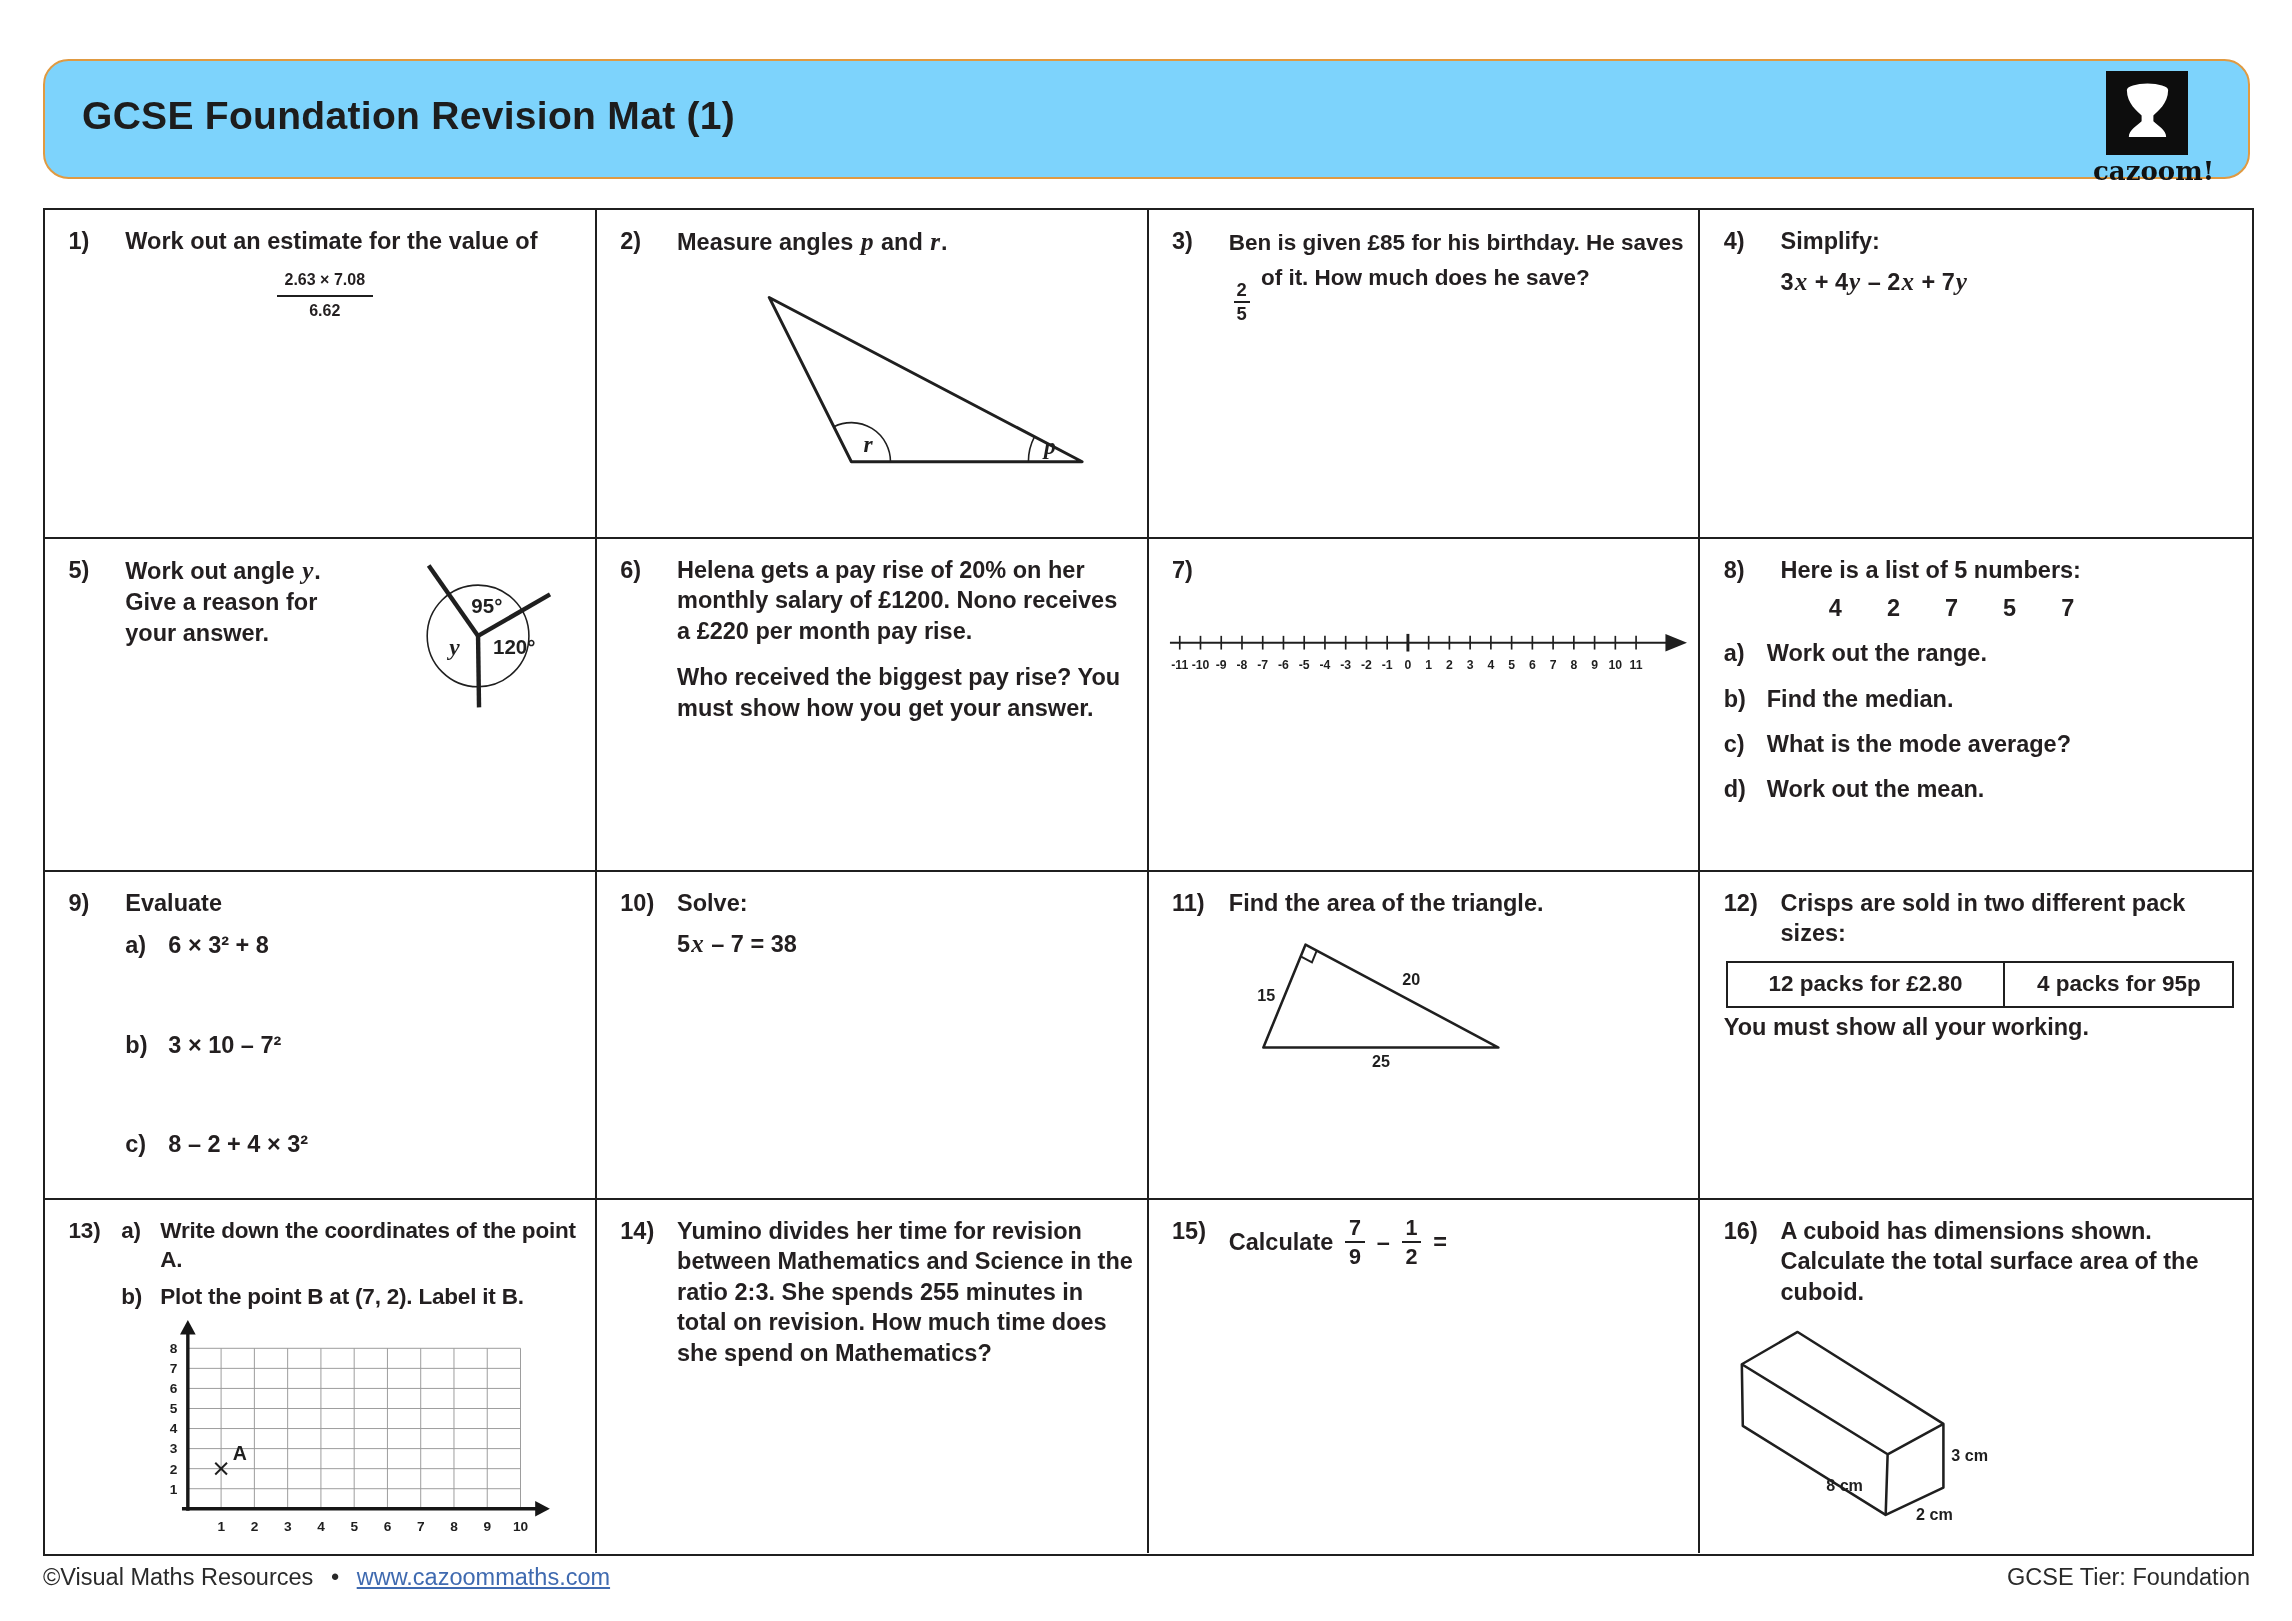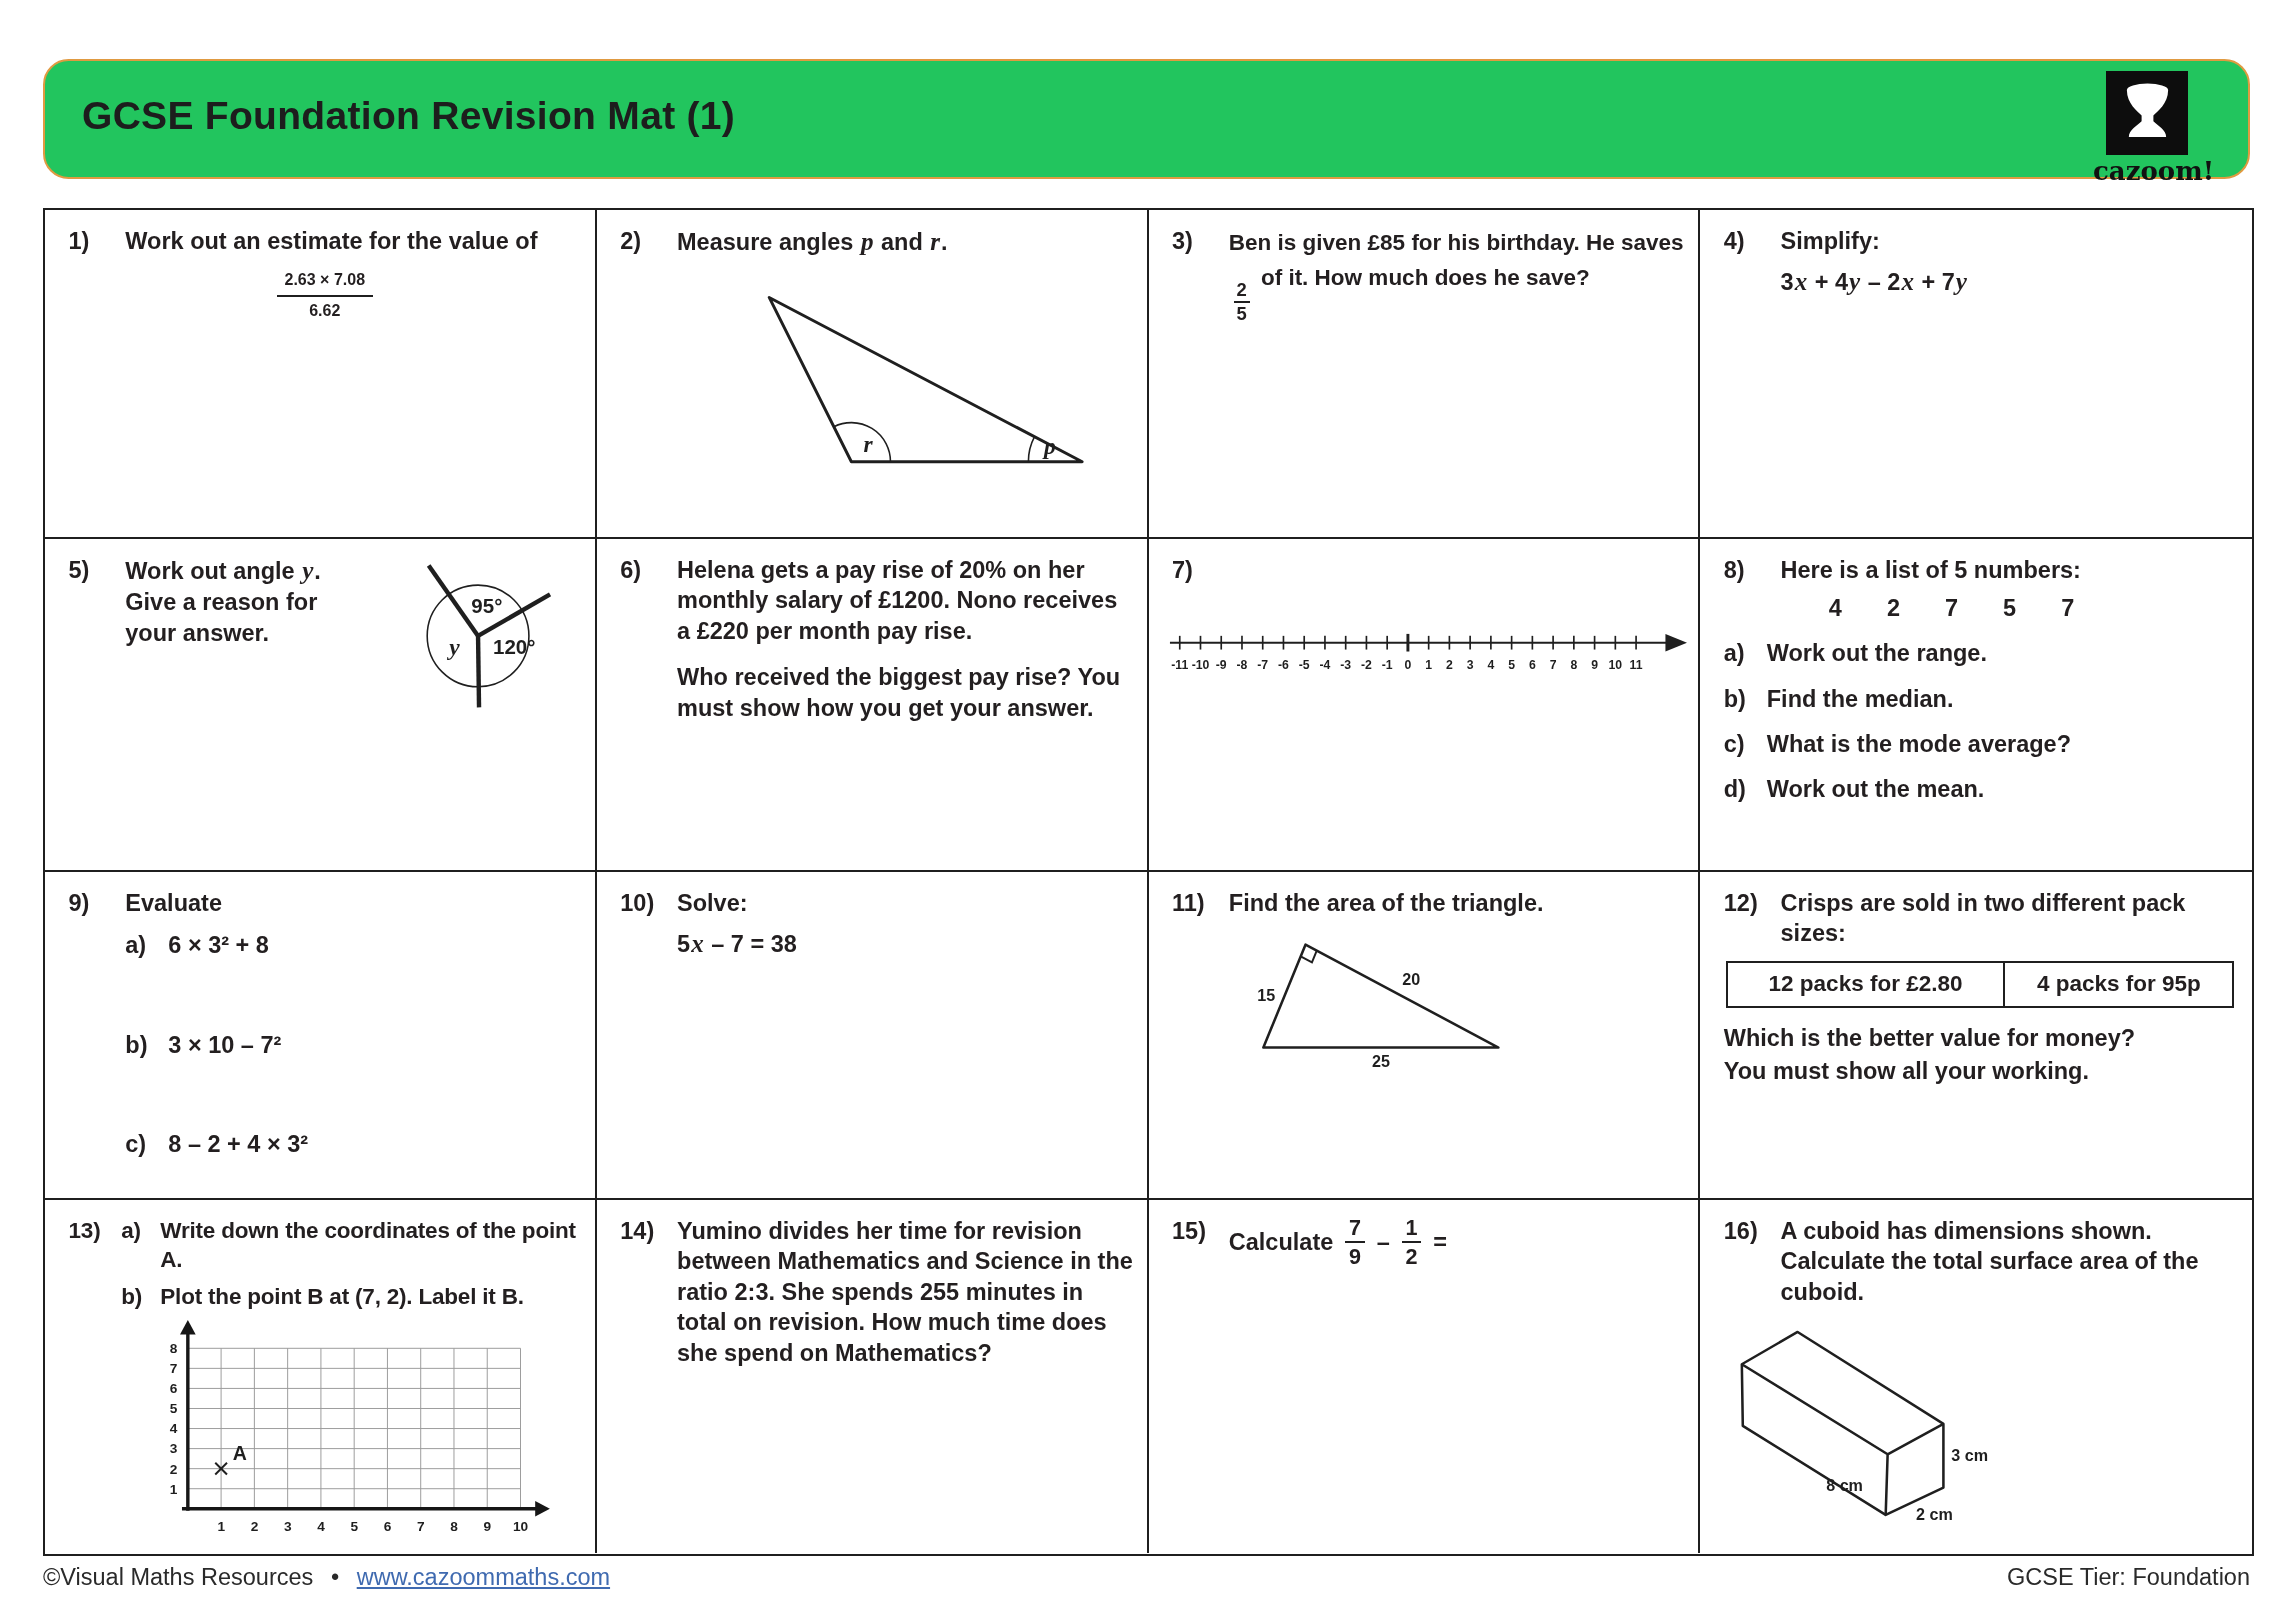--- a/index.html
+++ b/index.html
@@ -1,19 +1,19 @@
 <!DOCTYPE html>
 <html><head>
 <meta charset="utf-8">
 <style>
   html,body{margin:0;padding:0}
   body{width:2293px;height:1621px;background:#ffffff;font-family:"Liberation Sans",sans-serif;color:#231f20;position:relative;overflow:hidden}
 
   
-  .header{position:absolute;left:43px;top:59px;width:2207px;height:120px;border:2.9px solid #E09A41;border-radius:25.5px;background:#22c55e;box-sizing:border-box}
+  .header{position:absolute;left:43px;top:59px;width:2207px;height:120px;border:2.9px solid #E09A41;border-radius:25.5px;background:#7dd3fc;box-sizing:border-box}
   .title{margin:0;padding:33px 0 0 37px;font-size:39px;font-weight:bold;color:#1d1d1d;letter-spacing:0.3px}
   .logo{position:absolute;right:47px;top:9.8px;width:108px;text-align:center}
   .logo-box{width:82px;height:84px;background:#0d0d0d;margin:0 auto;display:flex;align-items:center;justify-content:center}
   .logo-text{font-family:"DejaVu Serif",serif;font-weight:bold;font-size:26px;color:#111;margin-top:1px}
 
   
   .grid{position:absolute;left:43px;top:208px;width:2207px;height:1344px;display:grid;grid-template-columns:repeat(4,1fr);grid-template-rows:329px 333px 328px 353px;border:2px solid #1f1f1f}
   .cell{position:relative;border-right:2px solid #1f1f1f;border-bottom:2px solid #1f1f1f;padding:15.7px 13.7px 7.8px 23.5px;box-sizing:border-box;font-size:23.5px;font-weight:bold;line-height:1.3;background:#fff;overflow:hidden}
   .cell:nth-child(4n){border-right:none}
   .cell:nth-child(n+13){border-bottom:none}
@@ -307,21 +307,20 @@
 
   <div class="cell q12">
     <div class="qrow">
       <span class="qnum">12)</span>
       <div class="qbody"><span>Crisps are sold in two different pack sizes:</span></div>
     </div>
     <div class="offer-table">
       <div class="offer">12 packs for £2.80</div>
       <div class="offer">4 packs for 95p</div>
     </div>
-    <div class="q12-line1">Which is the better value for money?</div>
     <div class="q12-line2">You must show all your working.</div>
   </div>
 
   <div class="cell q13">
     <div class="qrow">
       <span class="qnum">13)</span>
       <div class="qbody">
         <div class="p13">
             <span class="plabel">a)</span>
             <span>Write down the coordinates of the point A.</span>

